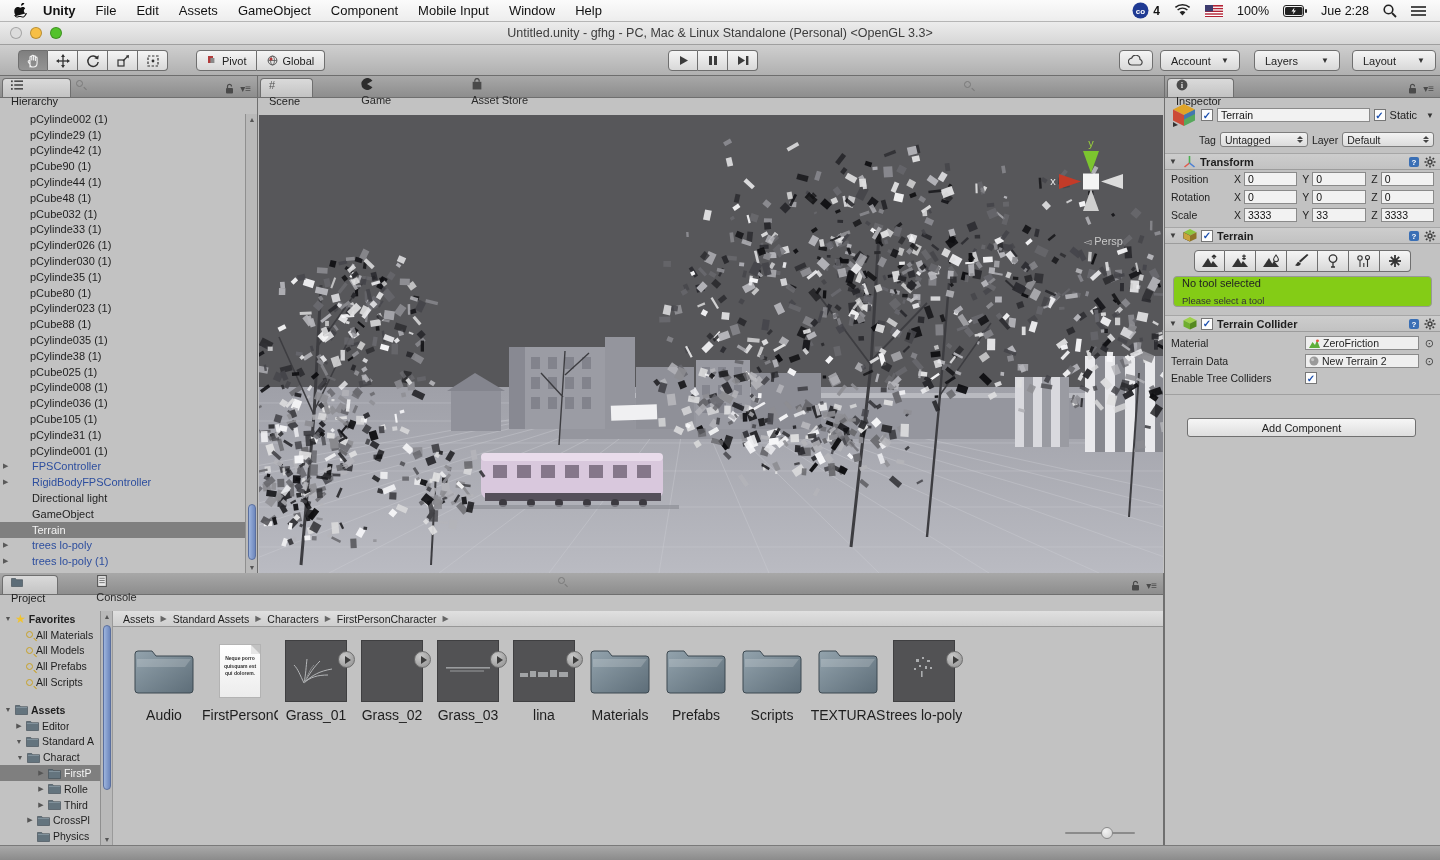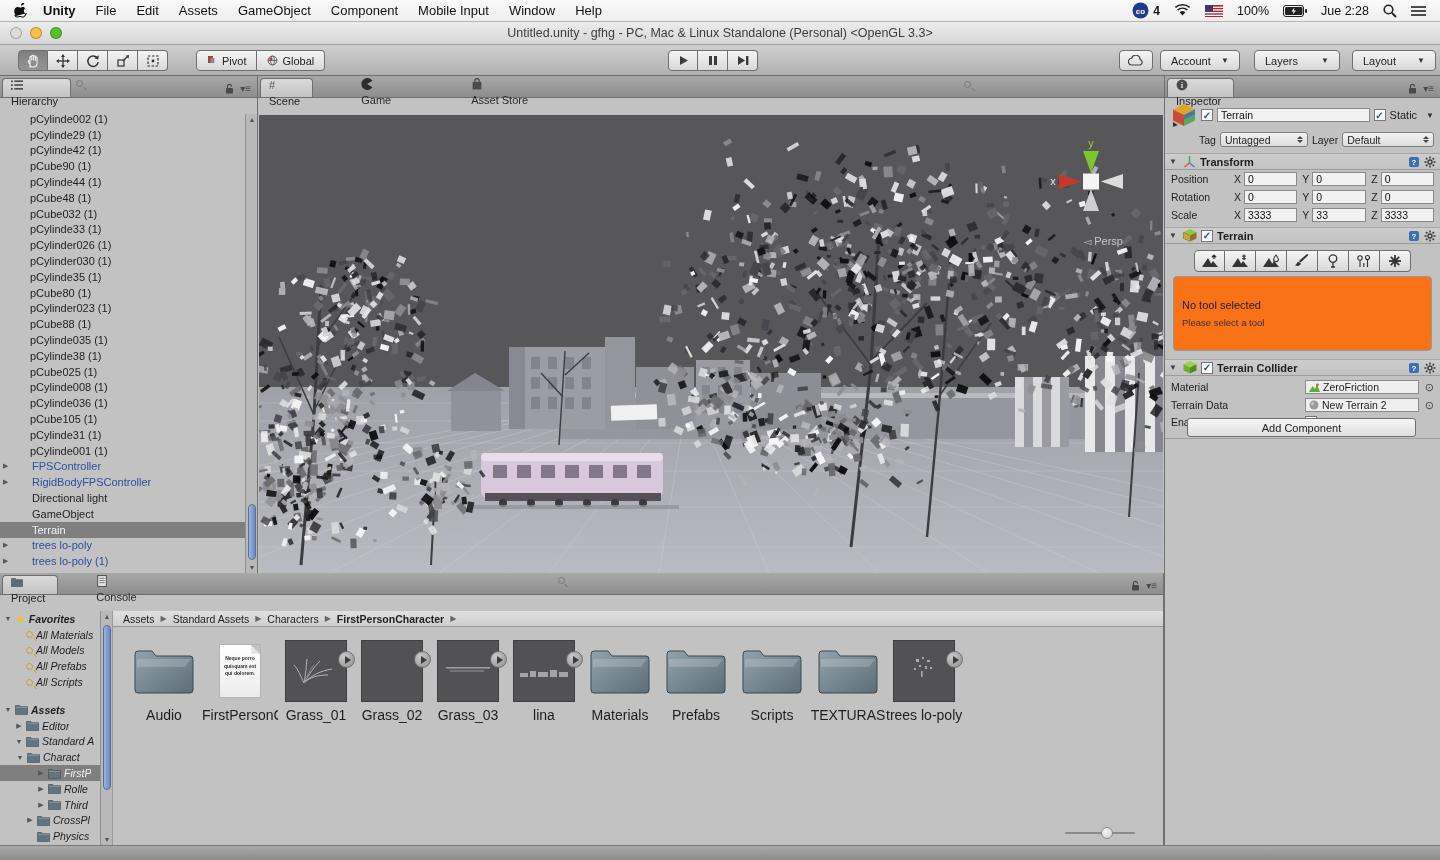--- a/index.html
+++ b/index.html
@@ -106,47 +106,47 @@
   .comp-head { display:flex; align-items:center; gap:4px; height:17px; padding:0 4px;
     border-top:1px solid #a6a6a6; border-bottom:1px solid #9c9c9c;
     background:linear-gradient(#cdcdcd,#c2c2c2); font-weight:bold; font-size:11px; }
   .comp-head .tri2 { font-size:8px; color:#3f3f3f; width:10px; }
   .comp-head .right-icos { margin-left:auto; display:flex; align-items:center; gap:4px; }
   .xyz { display:flex; align-items:center; gap:3px; flex:1; }
   .xyz .axl { width:8px; text-align:right; }
   .xyz .ifield { flex:1; }
   .tools-row { display:flex; justify-content:center; margin:6px 0 4px; }
   .tools-row .tbtn { width:31px; height:22px; }
-  .infobox { margin:4px 8px 8px; background:#f97316; border:1px solid #989898; border-radius:4px; padding:22px 8px; }
+  .infobox { margin:4px 8px 8px; background:#84cc16; border:1px solid #989898; border-radius:4px; padding:0 8px; }
   .infobox .t1 { font-size:11px; color:#222; }
   .infobox .t2 { font-size:9.5px; color:#333; margin-top:6px; }
   .objfield { background:#efefef; border:1px solid #8a8a8a; height:14px; display:flex; align-items:center;
     gap:3px; padding:0 3px; flex:1; }
   .picker { color:#444; font-size:11px; line-height:1; margin-left:2px; }
   #add-comp { position:absolute; left:22px; right:24px; top:320px; height:19px; border-radius:3px;
     background:linear-gradient(#f6f6f6,#dedede); border:1px solid #707070; font-size:11px; color:#222;
     display:flex; align-items:center; justify-content:center; }
 
   
   #project { position:absolute; left:0; top:573px; width:1164px; height:272px; background:#c2c2c2;
     border-right:1px solid #6f6f6f; }
   #project .subbar { height:16px; padding:0 4px; gap:4px; }
   #proj-left { position:absolute; left:0; top:38px; bottom:0; width:100px; overflow:hidden; }
   .t-row { height:15.8px; display:flex; align-items:center; gap:3px; font-size:10.5px; color:#1e1e1e;
     white-space:nowrap; overflow:hidden; }
   .t-row .tri { font-size:7px; color:#555; width:8px; text-align:center; flex:none; }
   .t-row.selected { background:#7f7f7f; color:#f4f4f4; }
-  .t-row .lbl { overflow:hidden;font-style:italic; }
+  .t-row .lbl { overflow:hidden; }
   #proj-left-scroll { top:38px; bottom:0; left:100px; }
   #proj-divider { position:absolute; left:112px; top:38px; bottom:0; width:1px; background:#9a9a9a; }
   #crumbbar { position:absolute; left:113px; top:38px; right:0; height:16px;
     background:linear-gradient(#e0e0e0,#cecece); border-bottom:1px solid #979797;
     display:flex; align-items:center; font-size:10.5px; color:#222; padding-left:10px; gap:6px; }
   #crumbbar .sep { font-size:8px; color:#666; }
-  #crumbbar .last { font-weight:bold; }
+  #crumbbar .last { font-weight:normal; }
   #filegrid { position:absolute; left:113px; top:54px; right:4px; bottom:22px;
     display:flex; align-items:flex-start; padding:12px 0 0 13px; }
   .tile { width:76px; display:flex; flex-direction:column; align-items:center; flex:none; }
   .tile .icon-box { width:64px; height:64px; position:relative; display:flex; align-items:center; justify-content:center; }
   .tile .fname { margin-top:4px; font-size:14px; color:#1e1e1e; max-width:76px; overflow:hidden;
     white-space:nowrap; text-align:center; }
   .thumb { width:62px; height:62px; background:#525254; border:1px solid #3f3f41; position:relative; }
   .playov { position:absolute; right:-7px; top:12px; width:17px; height:17px; border-radius:50%;
     background:radial-gradient(circle at 35% 30%, #c9c9c9, #8f8f8f); border:1px solid #6e6e6e;
     display:flex; align-items:center; justify-content:center; }

